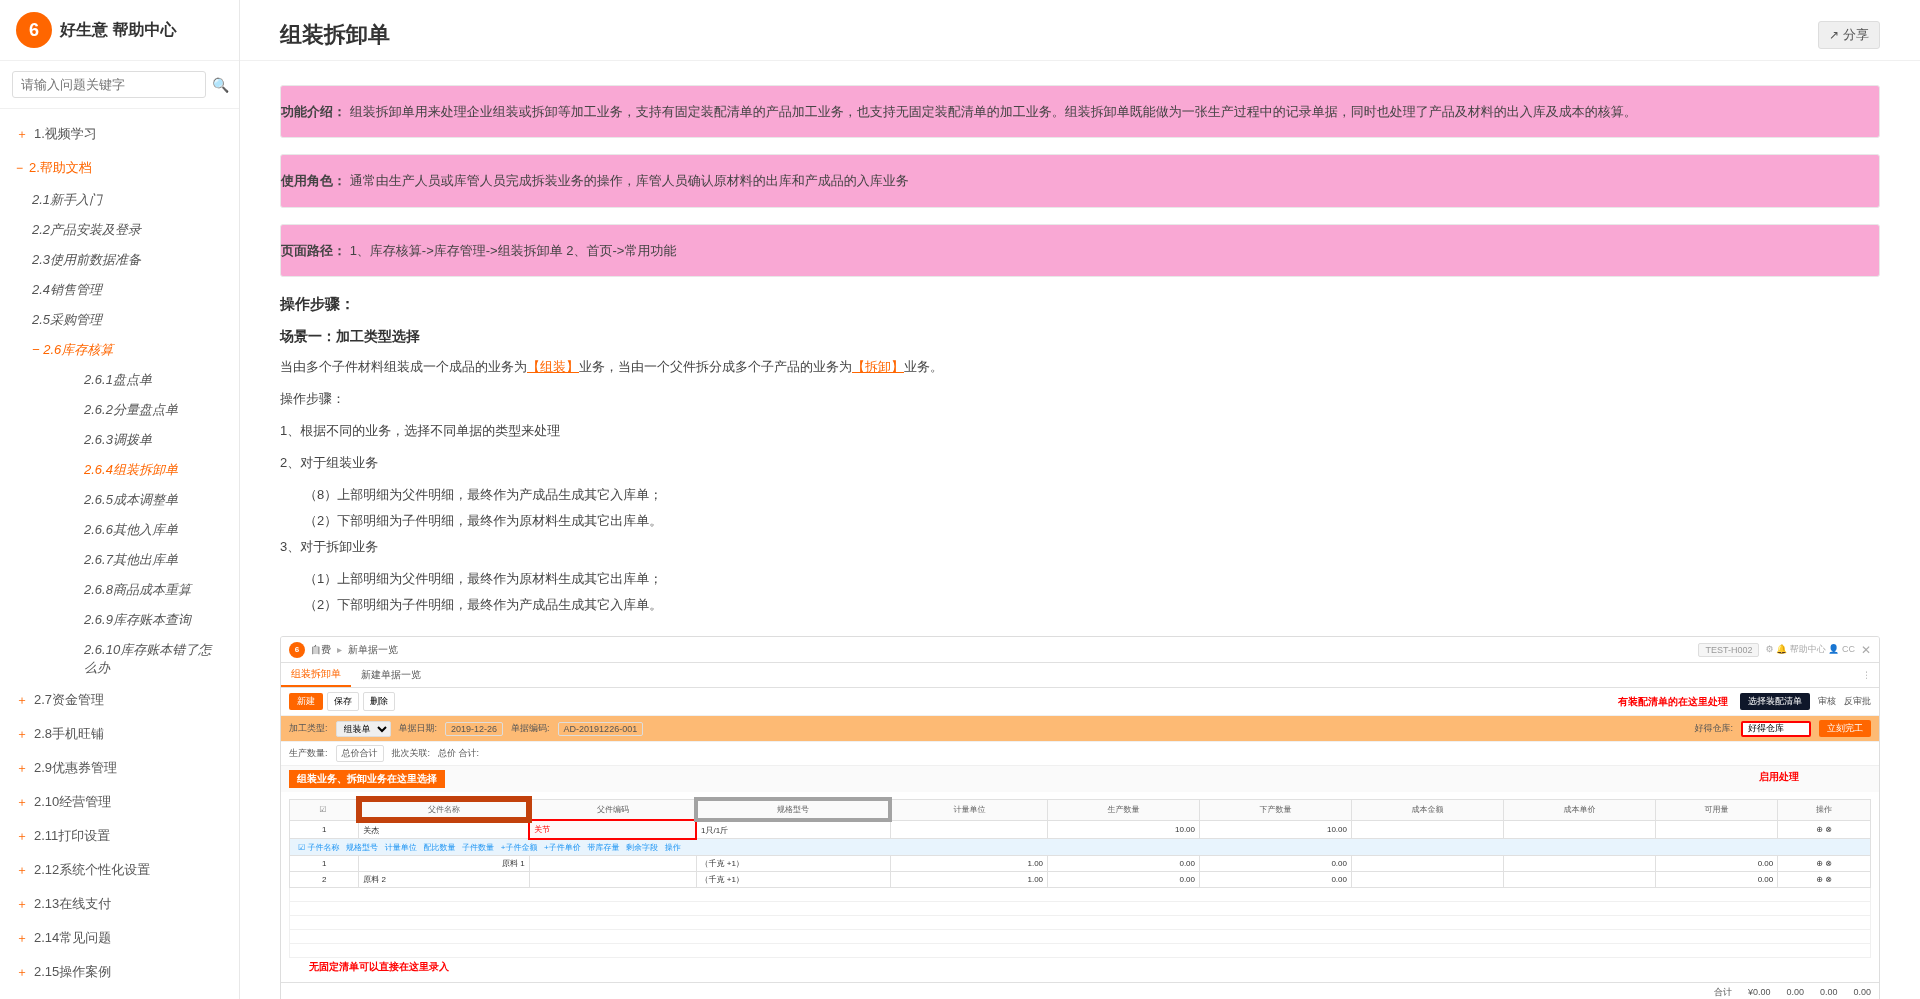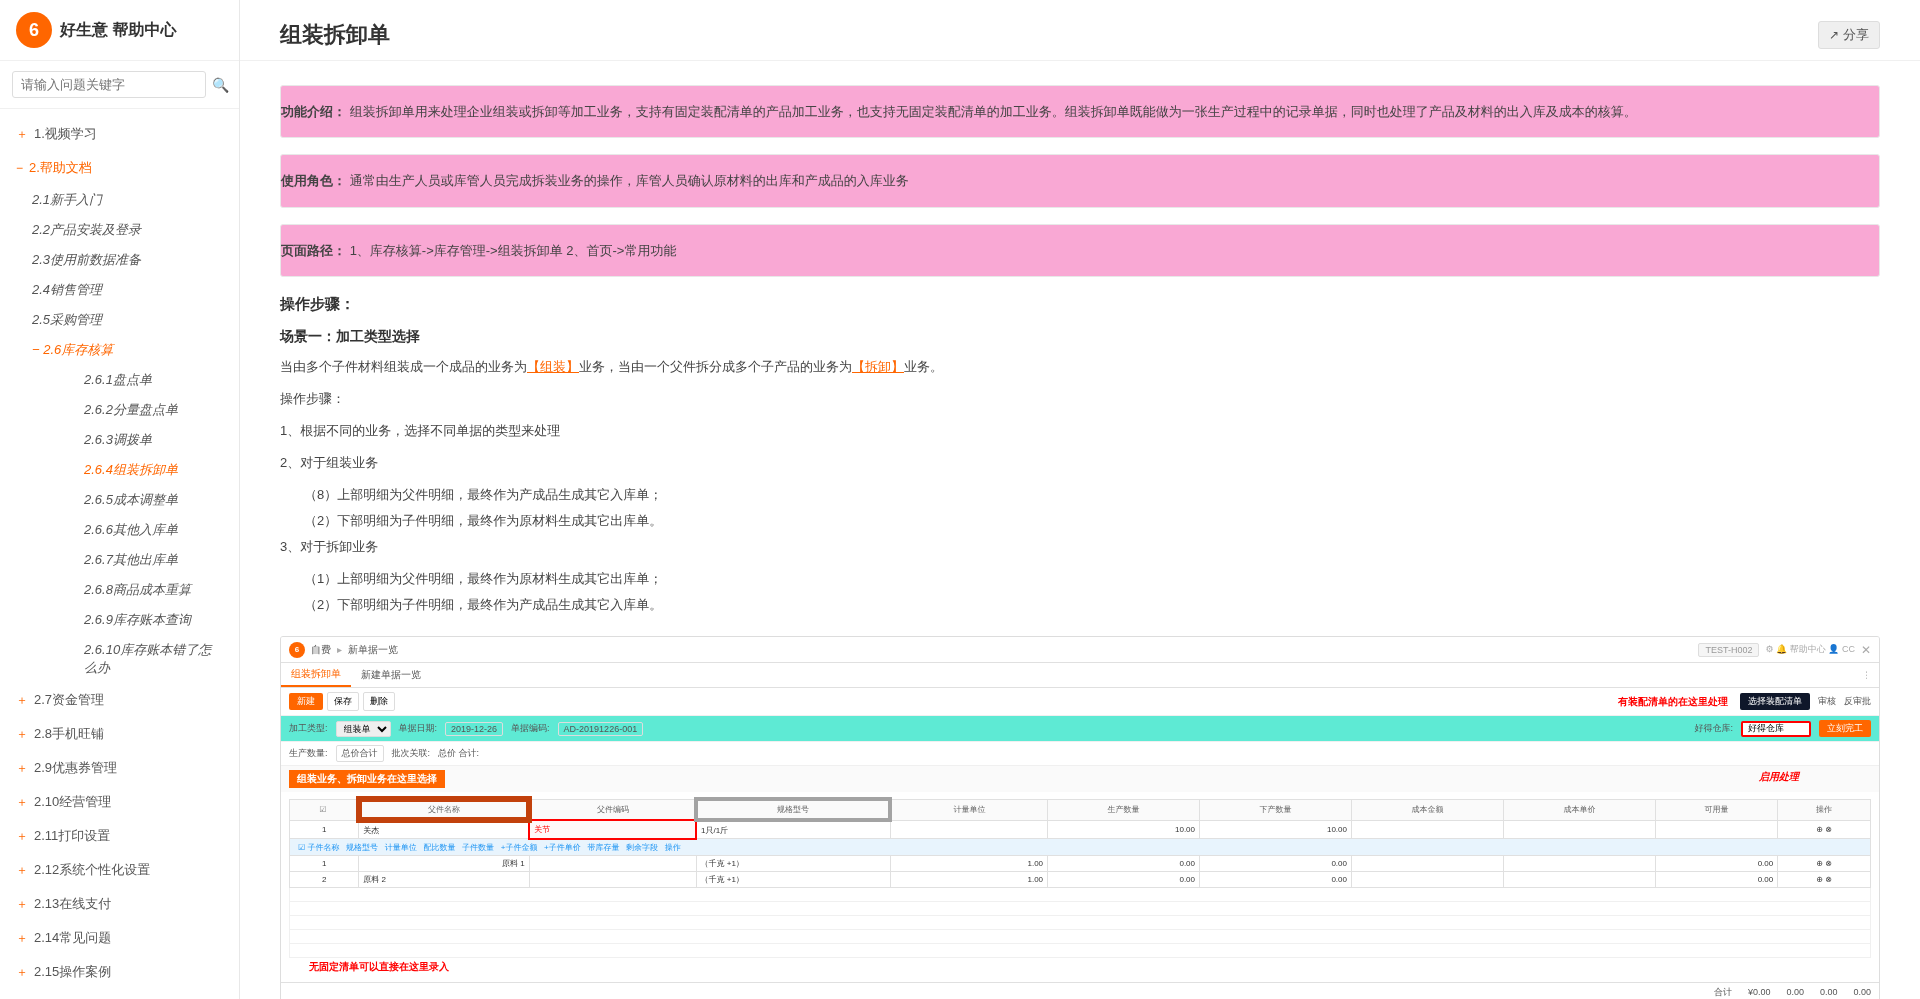--- a/index.html
+++ b/index.html
@@ -338,21 +338,21 @@
           <button style="background:#f60;color:#fff;border:none;padding:2px 8px;border-radius:2px;font-size:9px;cursor:pointer;">新建</button>
           <button style="background:#fff;border:1px solid #ddd;padding:2px 6px;border-radius:2px;font-size:9px;cursor:pointer;">保存</button>
           <button style="background:#fff;border:1px solid #ddd;padding:2px 6px;border-radius:2px;font-size:9px;cursor:pointer;">删除</button>
           <span style="flex:1;"></span>
           <span style="color:red;font-weight:bold;font-size:10px;margin-right:8px;">有装配清单的在这里处理</span>
           <button style="background:#0f172a;color:#fff;border:none;padding:2px 8px;border-radius:2px;font-size:9px;cursor:pointer;">选择装配清单</button>
           <span style="font-size:9px;color:#555;margin-left:4px;">审核</span>
           <span style="font-size:9px;color:#555;margin-left:4px;">反审批</span>
         </div>
 
-        <div style="background:#5eead4; padding:4px 8px; display:flex; align-items:center; gap:8px; font-size:9px; color:#555; border-bottom:1px solid #f0f0f0; flex-wrap:wrap;">
+        <div style="background:#fdba74; padding:4px 8px; display:flex; align-items:center; gap:8px; font-size:9px; color:#555; border-bottom:1px solid #f0f0f0; flex-wrap:wrap;">
           <span>加工类型:</span>
           <select style="font-size:9px;border:1px solid #ddd;padding:1px 3px;border-radius:2px;">
             <option>组装单</option><option>拆卸单</option>
           </select>
           <span>单据日期:</span>
           <span style="border:1px solid #ddd;padding:1px 5px;font-size:9px;border-radius:2px;">2019-12-26</span>
           <span>单据编码:</span>
           <span style="border:1px solid #ddd;padding:1px 5px;font-size:9px;border-radius:2px;">AD-20191226-001</span>
           <span style="flex:1;"></span>
           <span>好得仓库:</span>
@@ -362,21 +362,21 @@
 
         <div style="background:#fff; padding:3px 8px; display:flex; align-items:center; gap:8px; font-size:9px; color:#555; border-bottom:1px solid #f0f0f0;">
           <span>生产数量:</span>
           <span style="border:1px solid #ddd;padding:1px 5px;font-size:9px;border-radius:2px;">总价合计</span>
           <span style="font-size:9px;color:#555;">批次关联:</span>
           <span style="font-size:9px;color:#555;">总价 合计:</span>
         </div>
 
         <div style="position:relative;background:#fafafa;padding:0;">
           <div style="background:#f60; color:#fff; font-size:10px; font-weight:bold; padding:2px 8px; display:inline-block; margin:4px 8px;">组装业务、拆卸业务在这里选择</div>
-          <span style="position:absolute; right:80px; top:4px; color:red; font-size:10px; font-weight:bold;font-style:italic;">启用处理</span>
+          <span style="position:absolute; right:80px; top:4px; color:red; font-size:10px; font-weight:bold;">启用处理</span>
         </div>
 
         <div style="background:#fff; padding:4px 8px; overflow:hidden;">
           <table style="width:100%;border-collapse:collapse;font-size:8px;">
             <thead>
               <tr style="background:#fafafa;border-bottom:1px solid #e0e0e0;">
                 <th style="padding:2px 4px;color:#888;font-weight:normal;border:1px solid #e0e0e0;text-align:center;">☑</th>
                 <th style="padding:2px 4px;color:#666;font-weight:normal;border:6px solid #c2410c;">父件名称</th>
                 <th style="padding:2px 4px;color:#666;font-weight:normal;border:1px solid #e0e0e0;">父件编码</th>
                 <th style="padding:2px 4px;color:#666;font-weight:normal;border:4px solid #a3a3a3;">规格型号</th>

